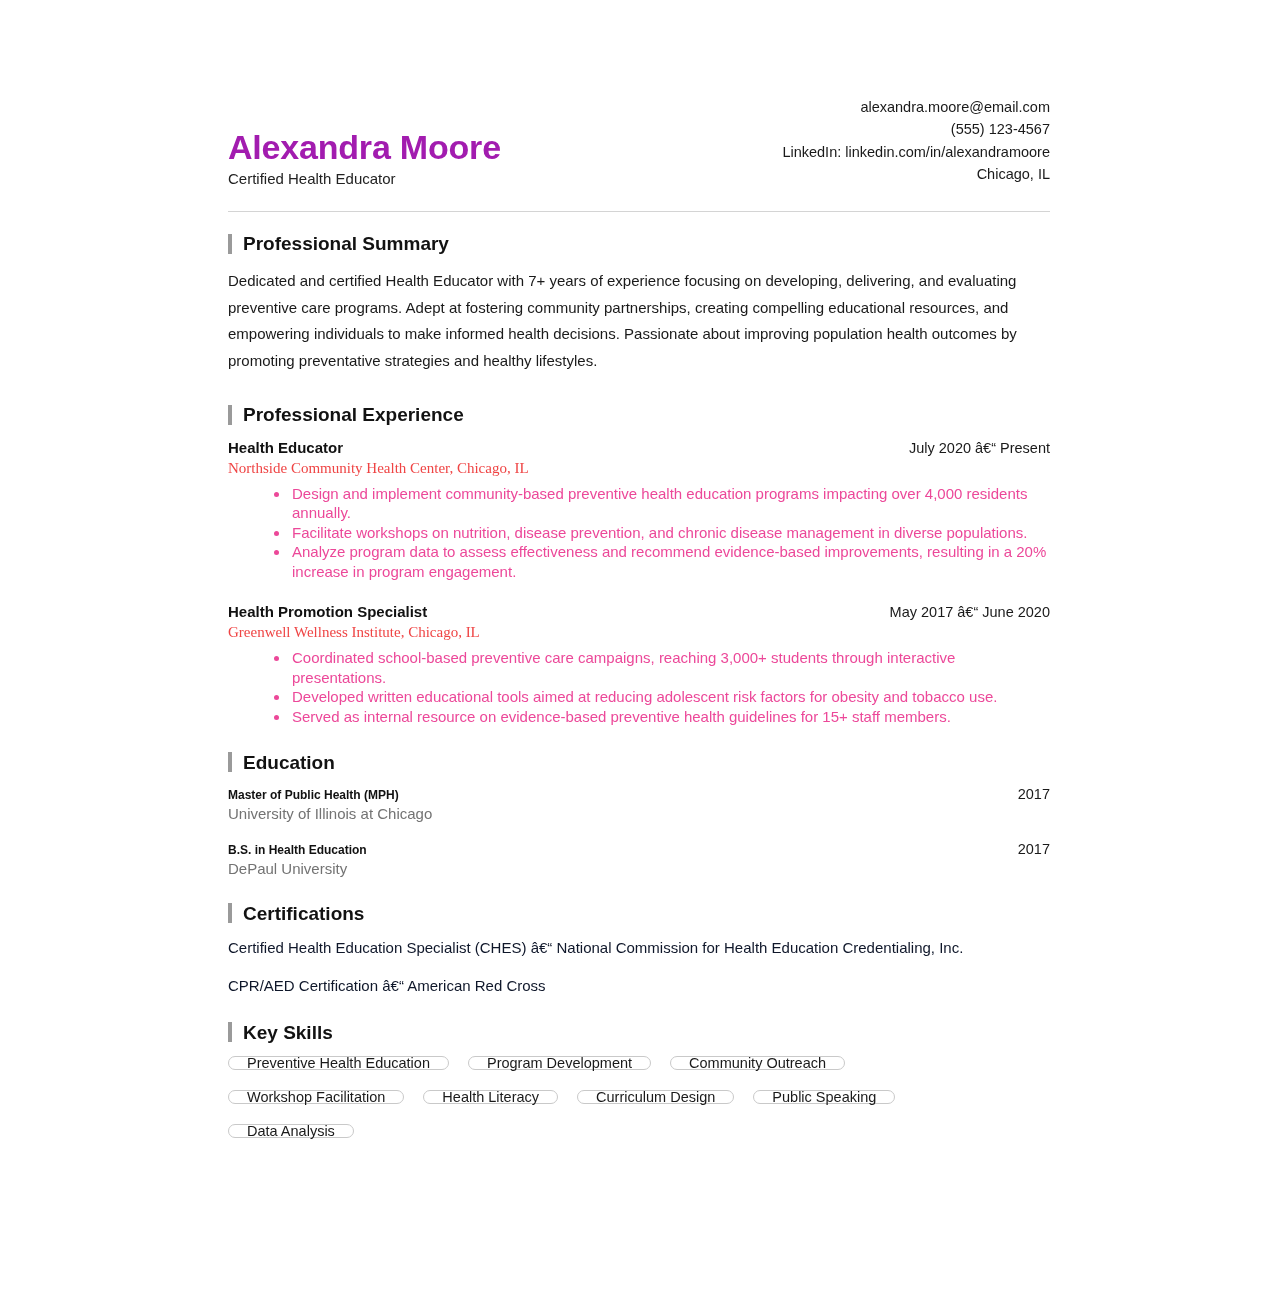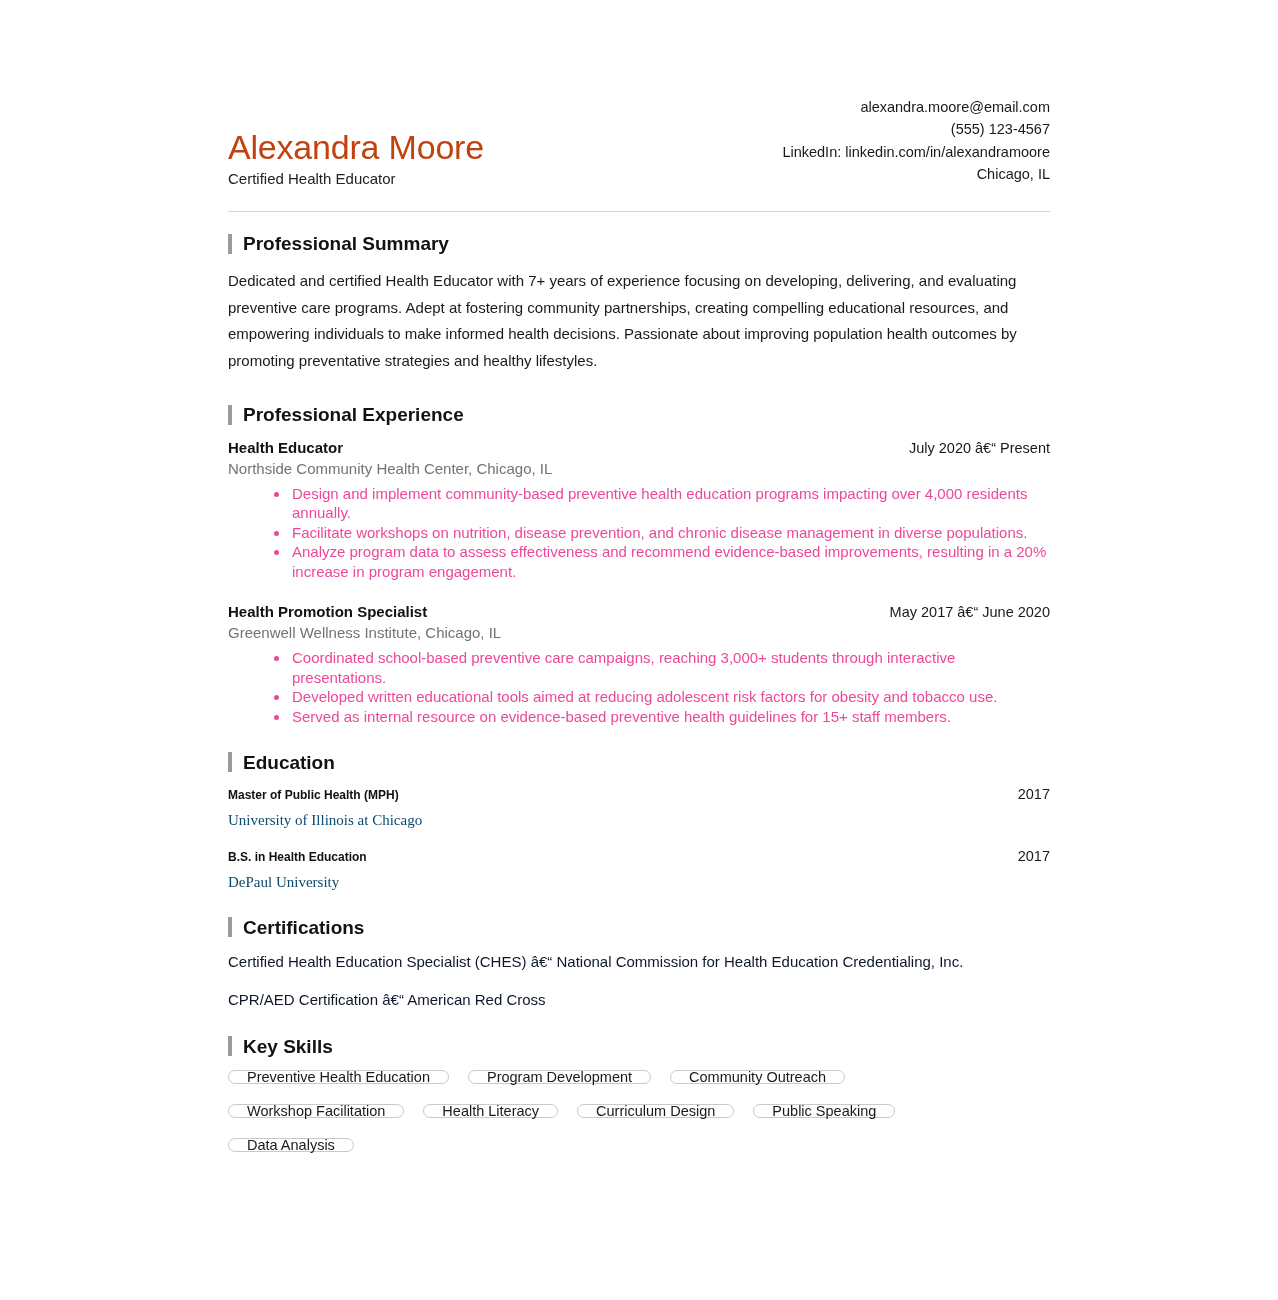--- a/index.html
+++ b/index.html
@@ -33,24 +33,24 @@
   .header {
     display: flex;
     justify-content: space-between;
     align-items: flex-end;
   }
   .identity {
     padding-bottom: 2px;
   }
   .name {
     font-size: 34px;
-    font-weight: normal;
+    font-weight: bold;
     line-height: 1.12;
     letter-spacing: -0.2px;
-    color: #c2410c;
+    color: #a21caf;
     margin: 4px 0 4px 0;
     white-space: nowrap;
   }
   .headline {
     font-size: 15px;
     line-height: 1.2;
     color: #222222;
   }
   .contact {
     text-align: right;
@@ -111,22 +111,23 @@
     font-weight: bold;
     color: #111111;
   }
   .job-dates {
     font-size: 14.5px;
     color: #1a1a1a;
     white-space: nowrap;
   }
   .job-org {
     font-size: 15px;
-    color: #737373;
+    color: #ef4444;
     margin-top: 4px;
+    font-family: Liberation Serif, serif;
   }
   ul.bullets {
     margin: 7px 0 0 0;
     padding-left: 62px;
     list-style-type: disc;
   }
   ul.bullets li {
     font-size: 15px;
     line-height: 1.30;
     color: #ec4899;
@@ -146,23 +147,22 @@
     font-size: 12px;
     font-weight: bold;
     color: #111111;
   }
   .edu-year {
     font-size: 14.5px;
     color: #1a1a1a;
   }
   .edu-school {
     font-size: 15px;
-    color: #0c4a6e;
-    margin-top: 10px;
-    font-family: Liberation Serif, serif;
+    color: #737373;
+    margin-top: 3px;
   }
 
   
   .cert {
     font-size: 15px;
     line-height: 1.4;
     color: #0f172a;
   }
   .cert + .cert { margin-top: 17px; }
 

